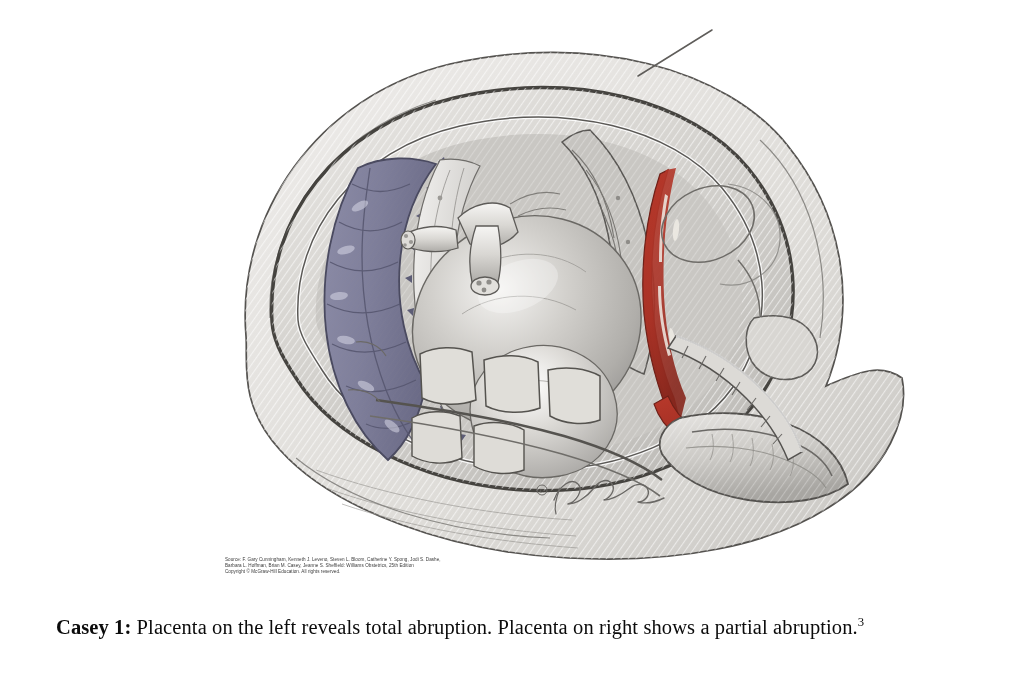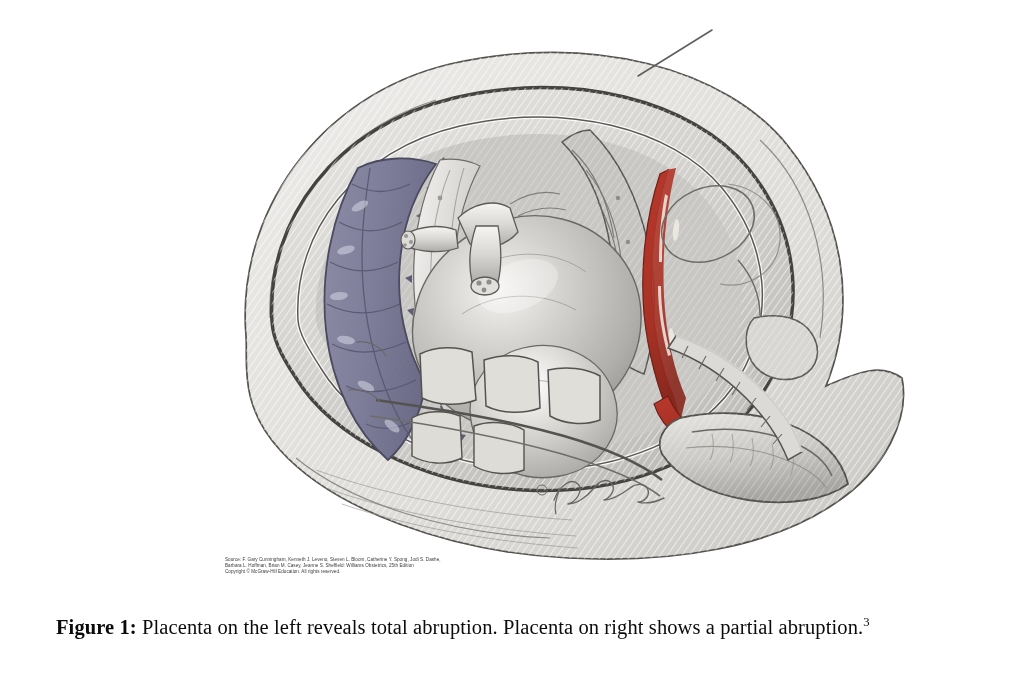--- a/index.html
+++ b/index.html
@@ -460,16 +460,16 @@
 
     <div id="credit">
       <div>Source: F. Gary Cunningham, Kenneth J. Leveno, Steven L. Bloom, Catherine Y. Spong, Jodi S. Dashe,</div>
       <div>Barbara L. Hoffman, Brian M. Casey, Jeanne S. Sheffield: Williams Obstetrics, 25th Edition</div>
       <div>Copyright © McGraw-Hill Education.  All rights reserved.</div>
     </div>
 
   </div>
 
   <div id="caption">
-    <span class="lead">Figure 1:</span><span> Placenta on the left reveals total abruption. Placenta on right shows a partial abruption.</span><sup>3</sup>
+    <span class="lead">Casey 1:</span><span> Placenta on the left reveals total abruption. Placenta on right shows a partial abruption.</span><sup>3</sup>
   </div>
 
 </div>
 
 </body></html>

